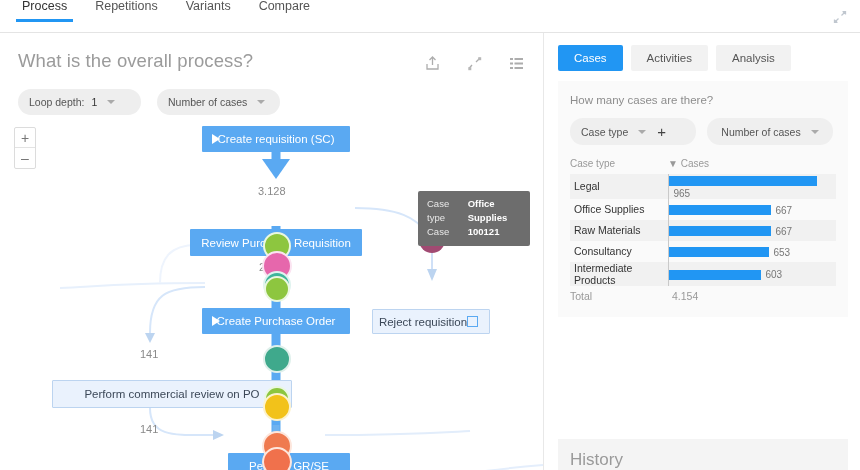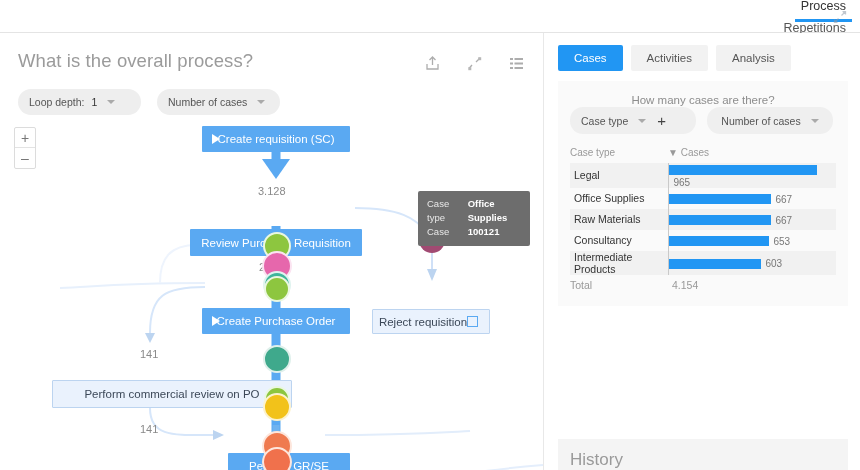--- a/index.html
+++ b/index.html
@@ -12,21 +12,21 @@
     font-size: 12px;
     color: #444;
   }
   #app { position: relative; width: 860px; height: 470px; }
 
   
   .topbar {
     position: absolute; top: 0; left: 0; width: 860px; height: 33px;
     background: #fff; border-bottom: 1px solid #e4e4e4;
   }
-  .topbar .tabs { display: flex; align-items: flex-end; height: 46px; padding-left: 8px; flex-direction: column; }
+  .topbar .tabs { display: flex; align-items: flex-start; height: 46px; padding-left: 8px; }
   .topbar .tab {
     position: relative;
     padding: 0 14px 9px 14px;
     font-size: 12.5px; color: #555; cursor: pointer; line-height: 1;
   }
   .topbar .tab.active { color: #333; }
   .topbar .tab.active:after {
     content: ""; position: absolute; left: 8px; right: 8px; bottom: 0;
     height: 2.5px; background: #2196f3;
   }
@@ -108,21 +108,21 @@
   .rp-tab {
     padding: 7px 16px; font-size: 11.5px; background: #f2f2f2; color: #555;
     border-radius: 2px; cursor: pointer;
   }
   .rp-tab.active { background: #2196f3; color: #fff; }
 
   .card {
     position: absolute; left: 14px; top: 48px; width: 290px;
     background: #fafafa; padding: 13px 12px 10px 12px;
   }
-  .card .question { font-size: 11.5px; color: #8d8d8d; margin-bottom: 1px; text-align: center; }
+  .card .question { font-size: 11.5px; color: #8d8d8d; margin-bottom: 12px; }
   .card .chips { display: flex; gap: 11px; margin-bottom: 13px; }
   .card .chip { background: #efefef; height: 27px; }
   .plus { font-size: 15px; color: #444; line-height: 1; padding-left: 4px; }
 
   table.bars { width: 100%; border-collapse: collapse; font-size: 10.5px; }
   table.bars th {
     text-align: left; font-weight: normal; color: #999; font-size: 10px;
     padding: 0 0 5px 0;
   }
   table.bars td { padding: 0; height: 21px; vertical-align: middle; }

